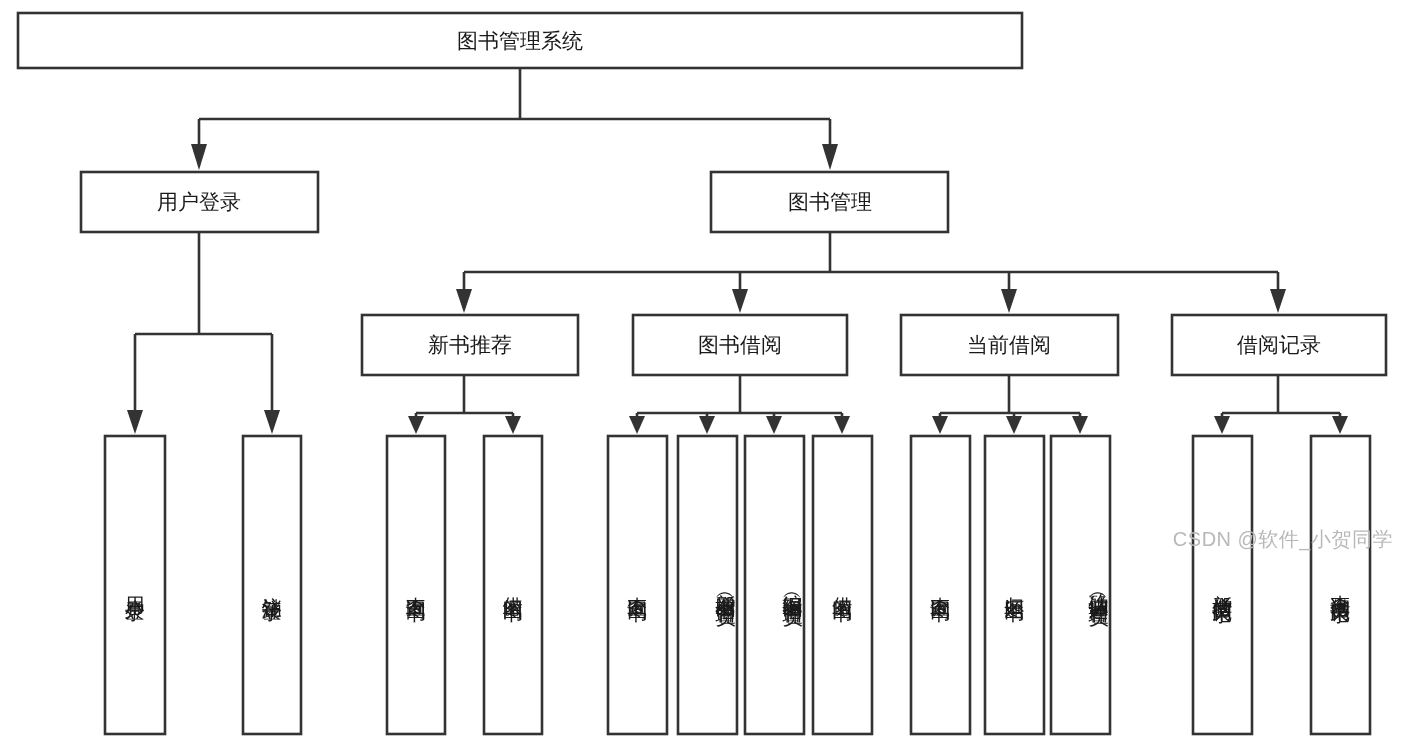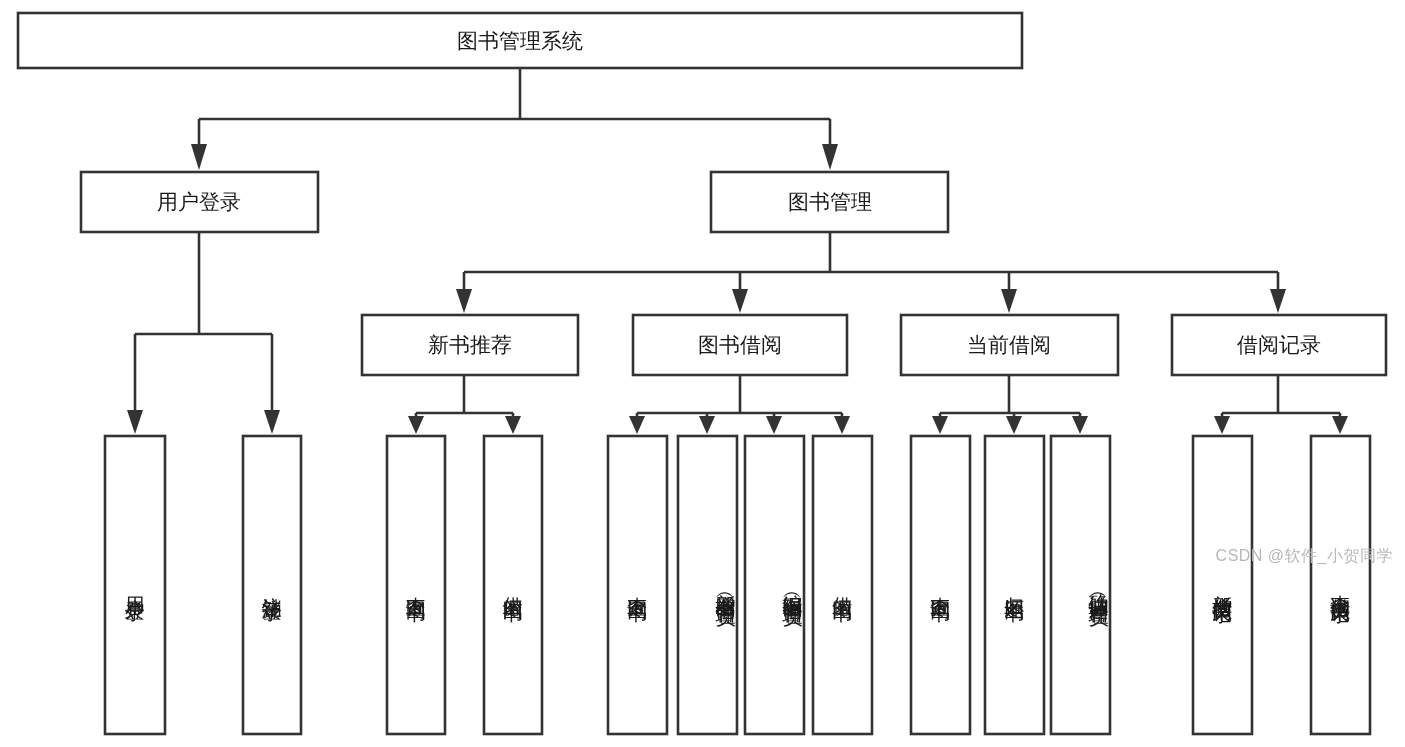--- a/index.html
+++ b/index.html
@@ -65,23 +65,23 @@
     pointer-events: none;
   }
   .vlabel.top-align {
     align-items: flex-start;
     padding-top: 4px;
     box-sizing: border-box;
   }
   #watermark {
     position: absolute;
     right: 12px;
-    bottom: 6px;
-    font-family: "Liberation Sans", "DejaVu Sans", sans-serif;
-    font-size: 16px;
+    bottom: 20px;
+    font-family: "Liberation Sans", "DejaVu Sans", sans-serif;
+    font-size: 20px;
     color: #b8b8b8;
     letter-spacing: 0.5px;
     white-space: nowrap;
   }
 </style>
 </head>
 <body>
 
 <div id="diagram-root">
 

